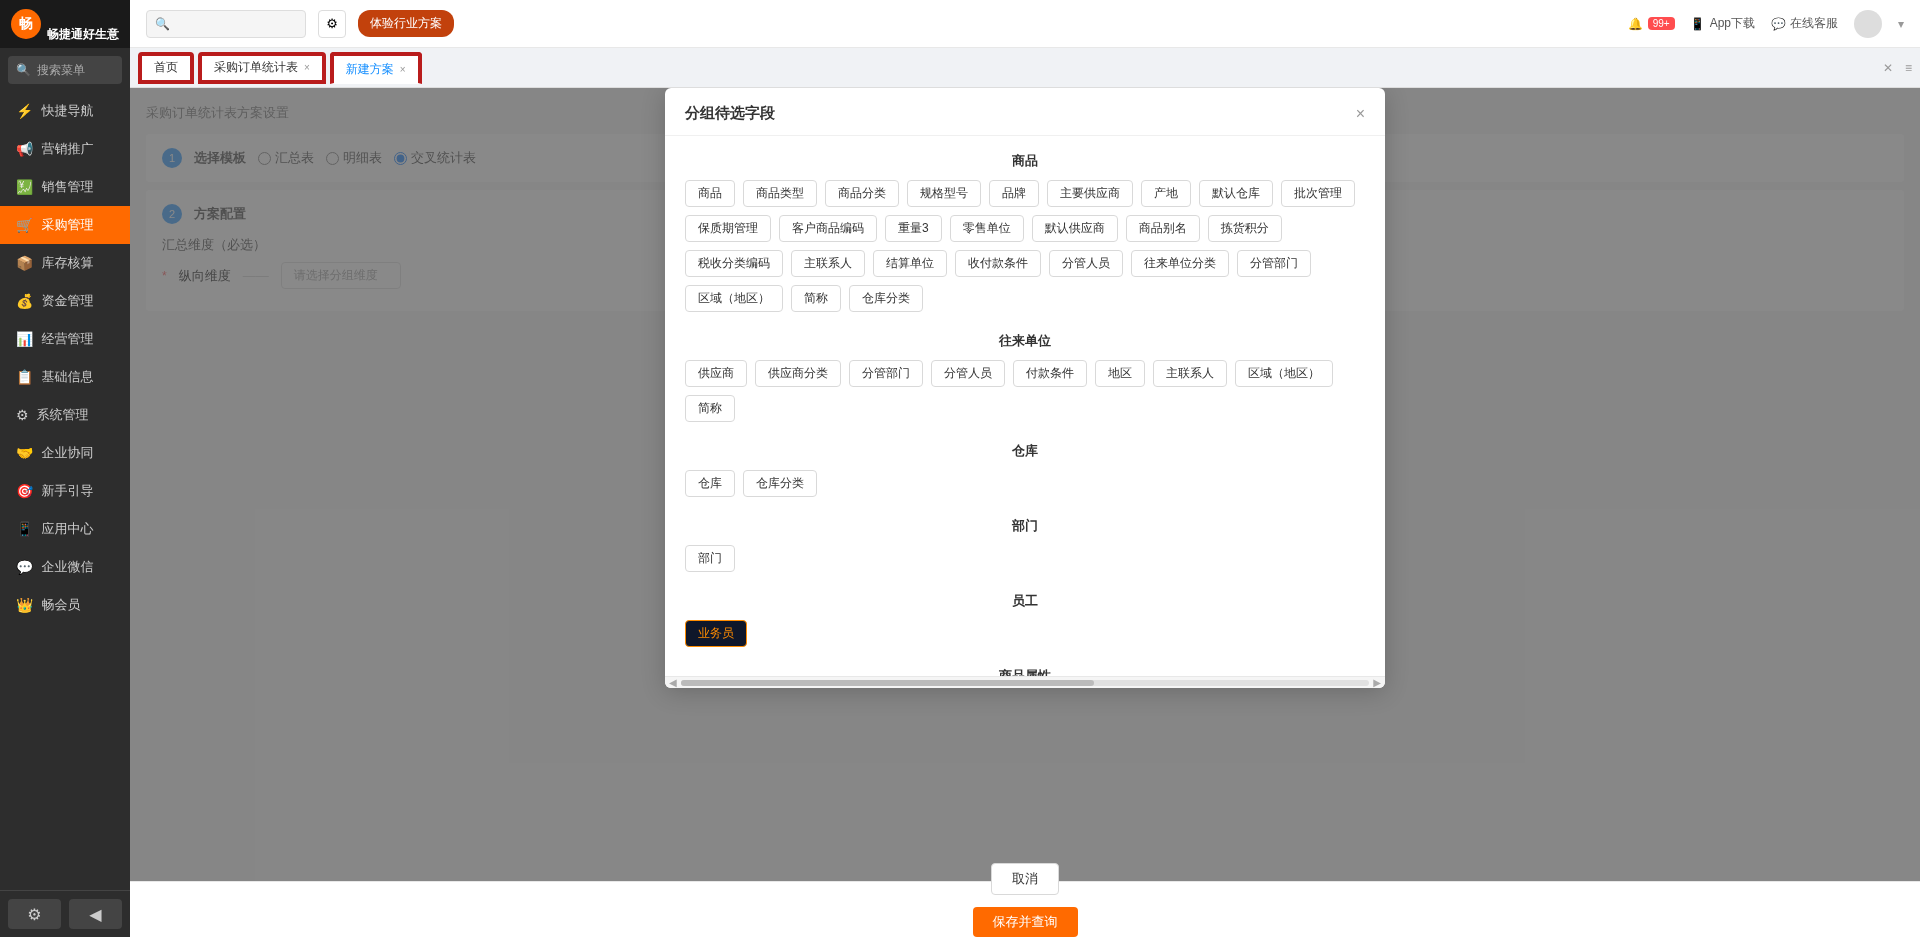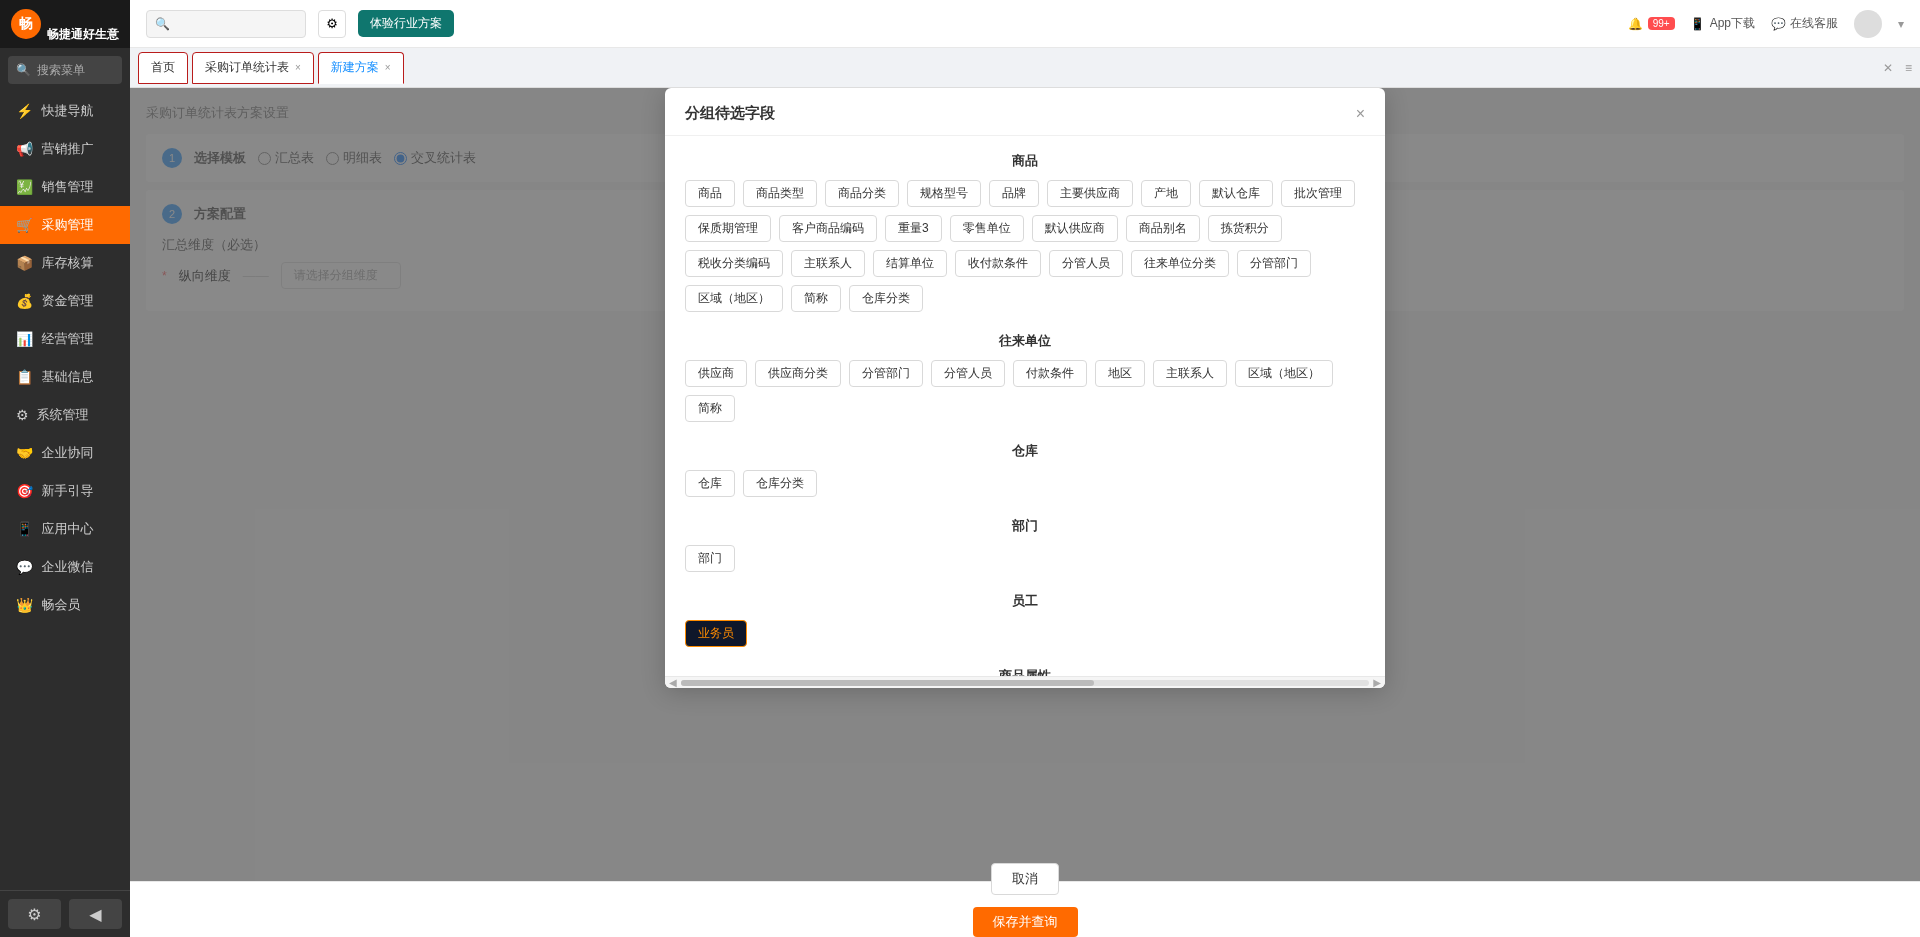--- a/index.html
+++ b/index.html
@@ -1,21 +1,21 @@
 <!DOCTYPE html>
 <html><head>
   <meta charset="utf-8">
   <style>
     * { box-sizing: border-box; margin: 0; padding: 0; }
     body { font-family: "Microsoft YaHei", "PingFang SC", sans-serif; font-size: 13px; background: #f0f2f5; overflow: hidden; }
     .btn-trial {
-      background: #0f766e;
+      background: #c2410c;
       color: white;
       border: none;
-      border-radius: 5px;
+      border-radius: 12px;
       padding: 5px 12px;
       cursor: pointer;
       font-size: 12px;
     }
     .top-icon-btn {
       display: flex; align-items: center; gap: 4px;
       color: #555; cursor: pointer; font-size: 12px;
     }
     .badge {
       background: #ff4d4f;
@@ -41,21 +41,21 @@
       padding: 0 8px;
       position: fixed;
       top: 48px; left: 130px; right: 0;
       z-index: 99;
       border-bottom: 1px solid #ddd;
       gap: 4px;
     }
     .tab-item {
       height: 32px;
       background: #fff;
-      border: 1px solid #b91c1c;
+      border: 4px solid #b91c1c;
       border-radius: 4px 4px 0 0;
       padding: 0 12px;
       display: flex; align-items: center; gap: 6px;
       cursor: pointer;
       font-size: 12px;
       color: #333;
     }
     .tab-item.active {
       background: #fff;
       border-bottom: 1px solid #fff;

